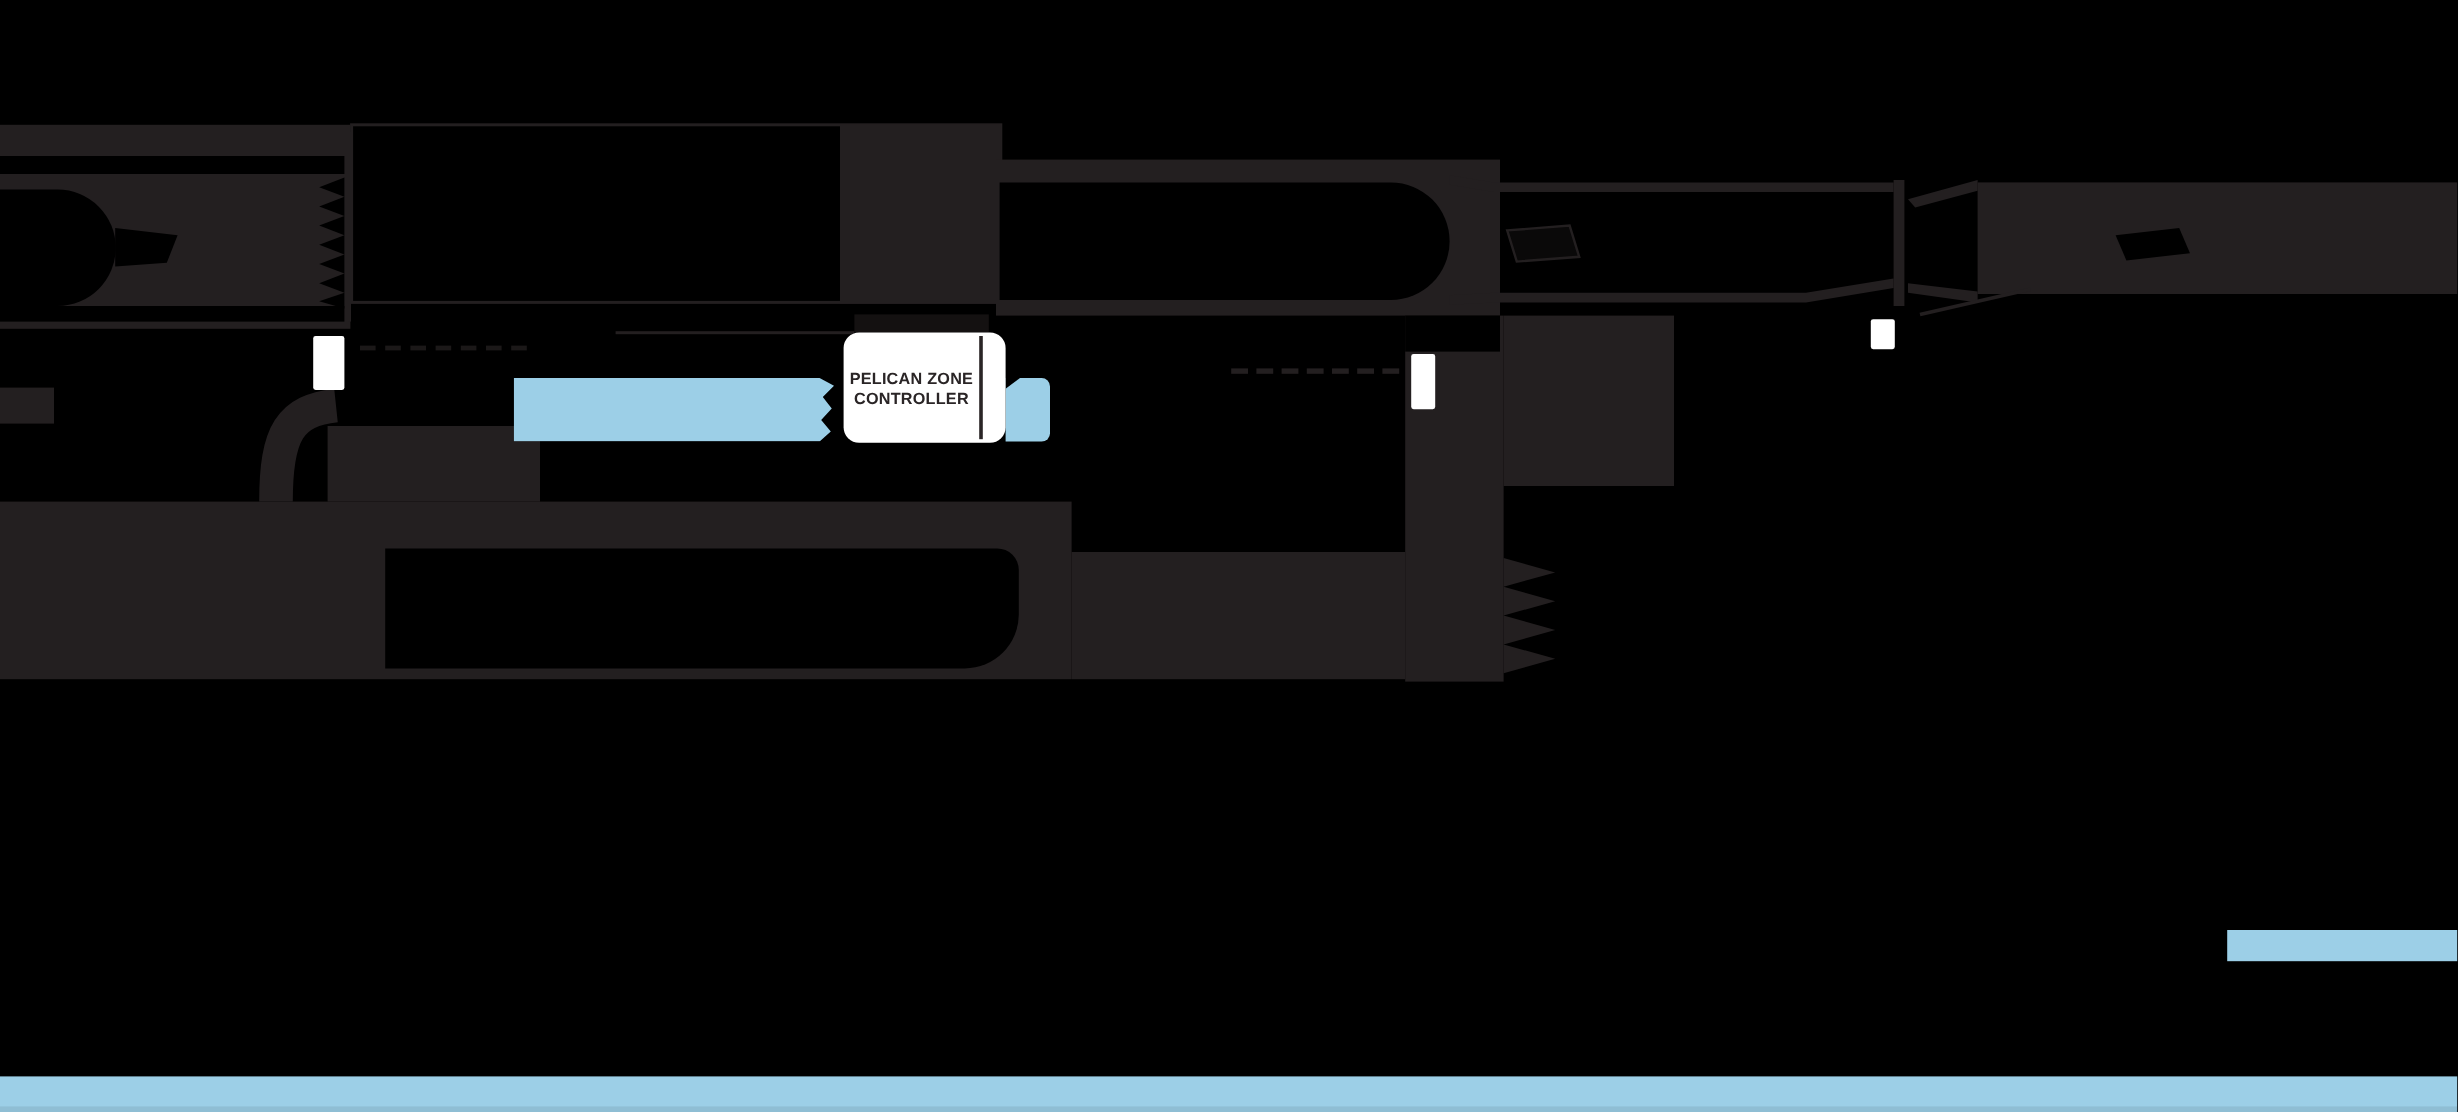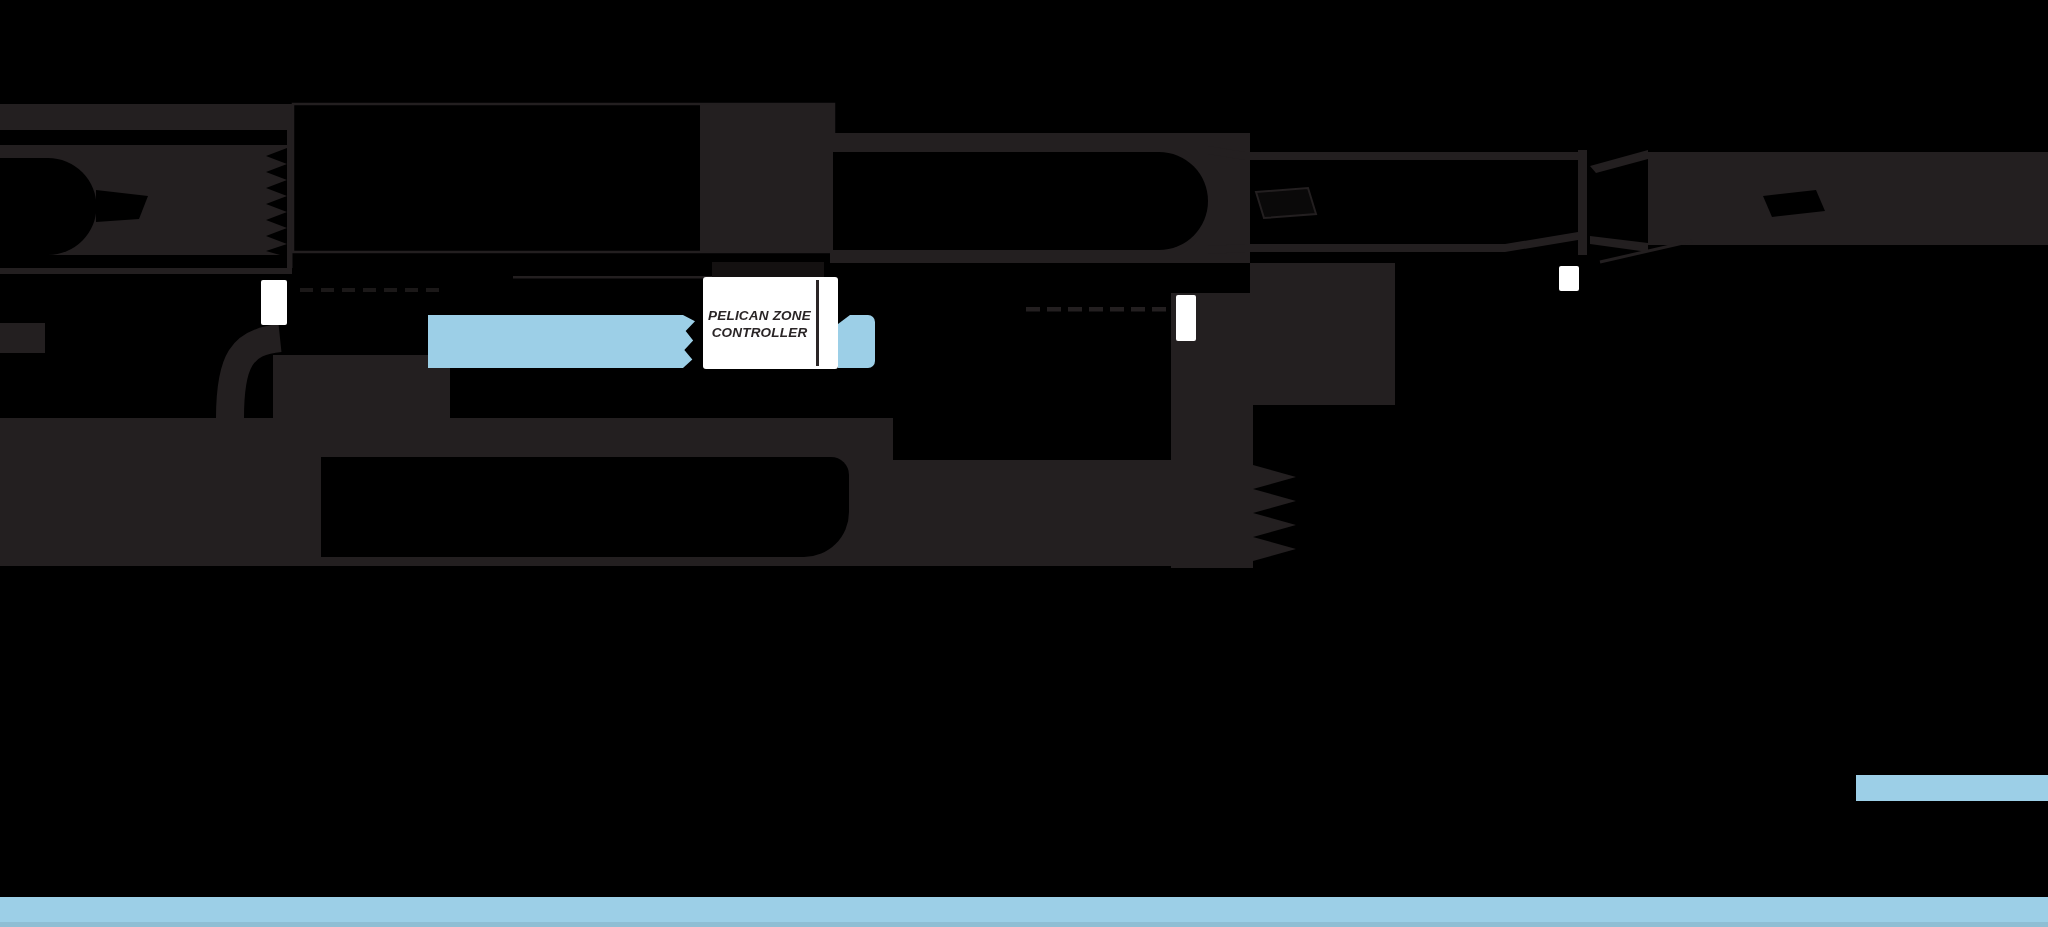--- a/index.html
+++ b/index.html
@@ -37,22 +37,21 @@
     background:rgba(0,0,0,0.08);
   }
   
   .sensor{background:var(--box_white);border-radius:2px;}
   .sensor-1{left:261px;top:280px;width:26px;height:45px;}
   .sensor-2{left:1176px;top:295px;width:20px;height:46px;}
   .sensor-3{left:1559px;top:266px;width:20px;height:25px;}
   
   .controller{
     left:703px;top:277px;width:135px;height:92px;background:var(--box_white);
-    border-radius:3px;
-    font-style:italic;
+    border-radius:13px;
   }
   .controller-divider{
     position:absolute;left:113px;top:3px;bottom:3px;width:3px;background:var(--label_text);
   }
   .controller-label{
     position:absolute;left:0;top:0;width:113px;height:100%;
     display:flex;flex-direction:column;justify-content:center;align-items:center;
     text-align:center;color:var(--label_text);
     font-size:13.5px;font-weight:700;line-height:17px;letter-spacing:0.2px;
     padding-top:2px;box-sizing:border-box;

